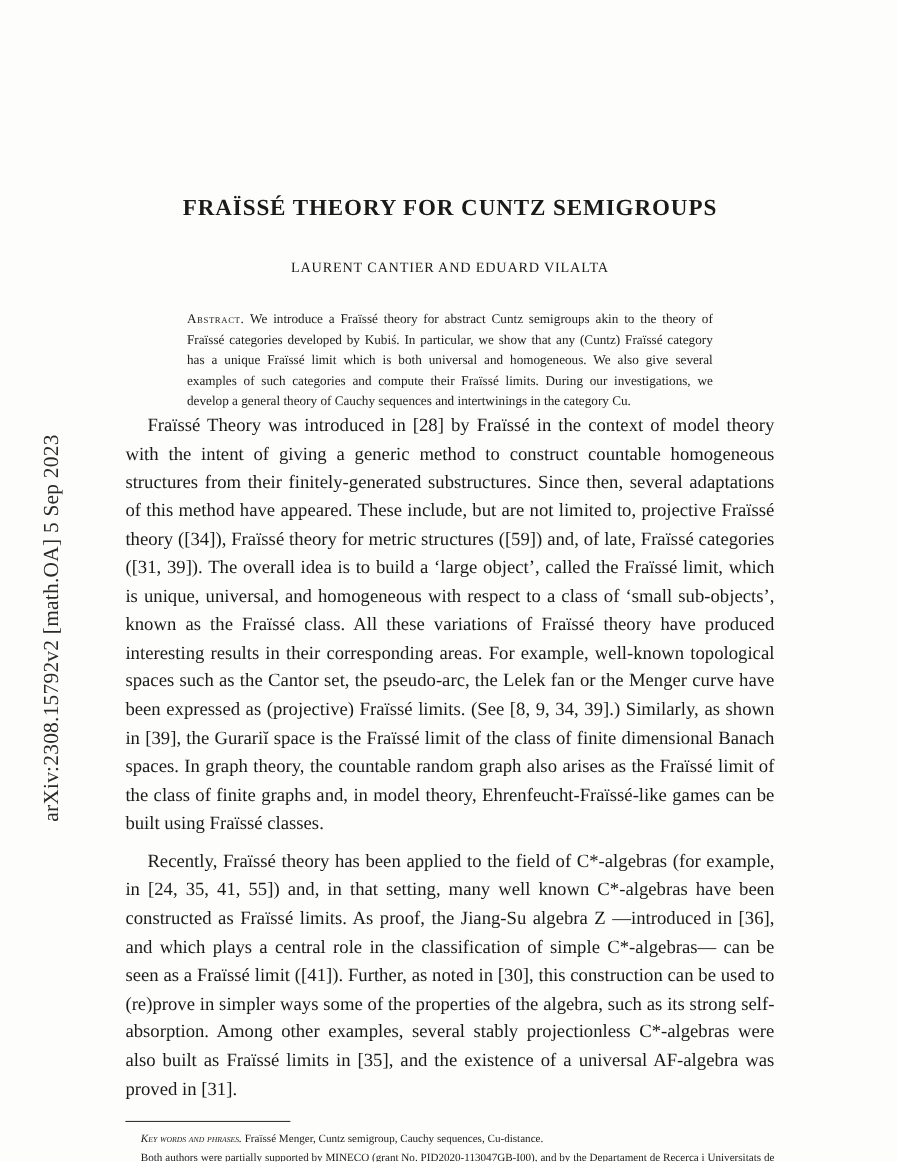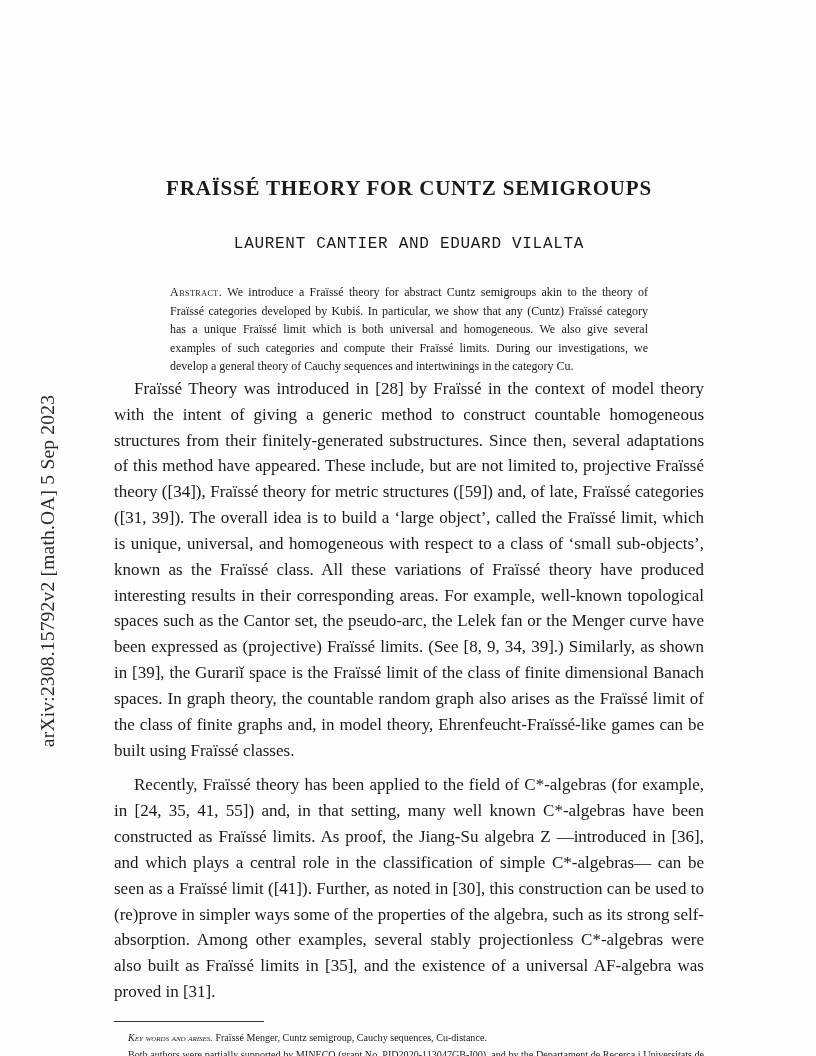--- a/index.html
+++ b/index.html
@@ -50,26 +50,25 @@
     font-size: 21px;
     font-weight: bold;
     letter-spacing: 0.8px;
     font-variant: small-caps;
     text-transform: uppercase;
     margin: 0 0 34px 0;
   }
 
   .authors {
     text-align: center;
-    font-size: 16px;
+    font-size: 13px;
     letter-spacing: 0.7px;
     font-variant: small-caps;
     text-transform: uppercase;
     margin: 0 0 30px 0;
-    font-family: Liberation Mono, monospace;
   }
 
   .abstract {
     margin: 0 56px 0 56px;
     font-size: 12px;
     line-height: 1.55;
     text-align: justify;
     font-family: Liberation Serif, serif;
   }
   .abstract .lead {
@@ -135,20 +134,20 @@
     </div>
 
 
     <p class="body">Fraïssé Theory was introduced in [28] by Fraïssé in the context of model theory with the intent of giving a generic method to construct countable homogeneous structures from their finitely-generated substructures. Since then, several adaptations of this method have appeared. These include, but are not limited to, projective Fraïssé theory ([34]), Fraïssé theory for metric structures ([59]) and, of late, Fraïssé categories ([31, 39]). The overall idea is to build a ‘large object’, called the Fraïssé limit, which is unique, universal, and homogeneous with respect to a class of ‘small sub-objects’, known as the Fraïssé class. All these variations of Fraïssé theory have produced interesting results in their corresponding areas. For example, well-known topological spaces such as the Cantor set, the pseudo-arc, the Lelek fan or the Menger curve have been expressed as (projective) Fraïssé limits. (See [8, 9, 34, 39].) Similarly, as shown in [39], the Gurariĭ space is the Fraïssé limit of the class of finite dimensional Banach spaces. In graph theory, the countable random graph also arises as the Fraïssé limit of the class of finite graphs and, in model theory, Ehrenfeucht-Fraïssé-like games can be built using Fraïssé classes.</p>
 
     <p class="body">Recently, Fraïssé theory has been applied to the field of C*-algebras (for example, in [24, 35, 41, 55]) and, in that setting, many well known C*-algebras have been constructed as Fraïssé limits. As proof, the Jiang-Su algebra Z —introduced in [36], and which plays a central role in the classification of simple C*-algebras— can be seen as a Fraïssé limit ([41]). Further, as noted in [30], this construction can be used to (re)prove in simpler ways some of the properties of the algebra, such as its strong self-absorption. Among other examples, several stably projectionless C*-algebras were also built as Fraïssé limits in [35], and the existence of a universal AF-algebra was proved in [31].</p>
 
     <div class="footnote-rule"></div>
 
     <div class="footnotes">
-      <p class="fn-indent"><span class="kw">Key words and arises.</span><span> Fraïssé Menger, Cuntz semigroup, Cauchy sequences, Cu-distance.</span></p>
+      <p class="fn-indent"><span class="kw">Key words and phrases.</span><span> Fraïssé Menger, Cuntz semigroup, Cauchy sequences, Cu-distance.</span></p>
       <p class="fn-indent">Both authors were partially supported by MINECO (grant No. PID2020-113047GB-I00), and by the Departament de Recerca i Universitats de la Generalitat de Catalunya (grant No. 2021-SGR-01015). The first author was also supported by the Spanish Ministry of Universities and the European Union-NextGenerationEU through a Margarita Salas grant. The second author was also supported by MINECO grant No. PRE2018-083419 and by the Fields Institute for Research in Mathematical Sciences.</p>
     </div>
 
     <div class="page-number">1</div>
 
   </div>
 </div>
 
 </body></html>

